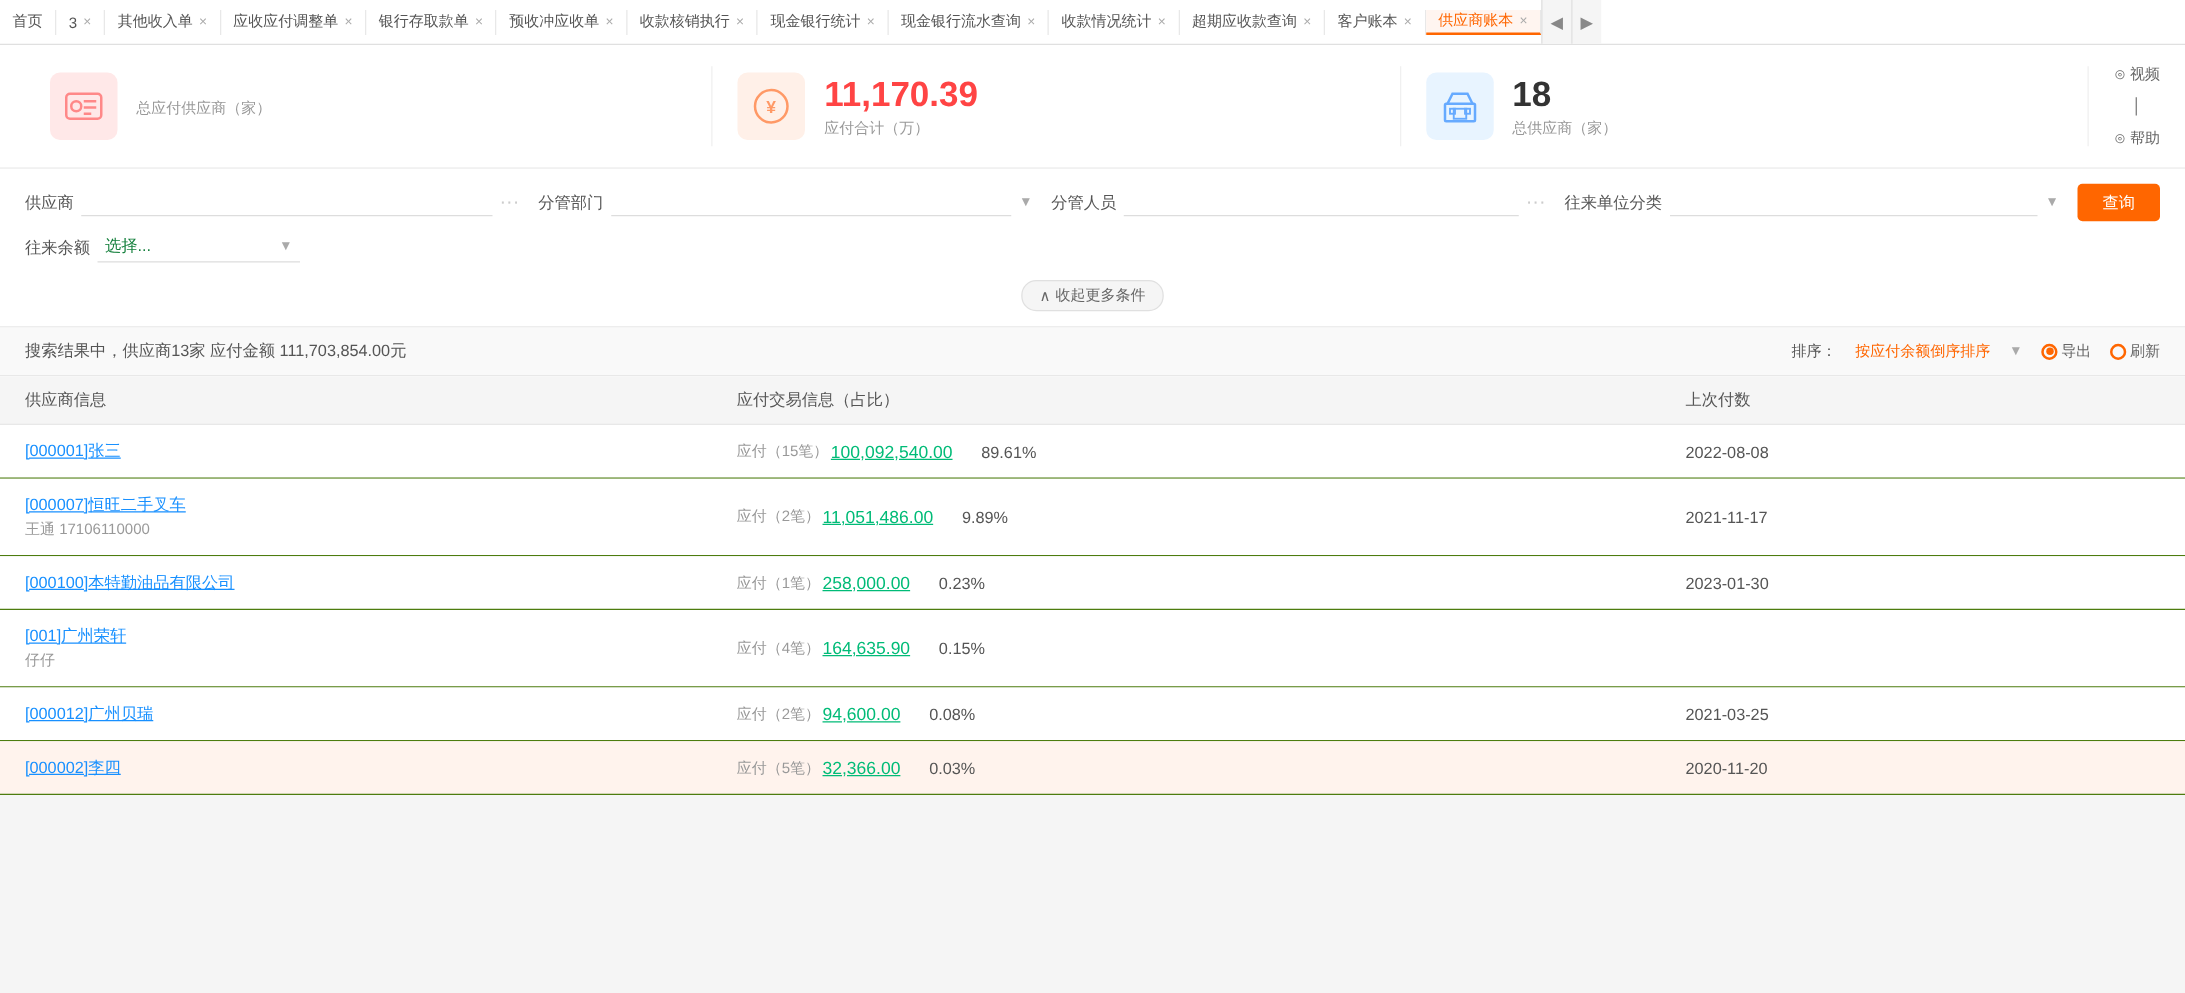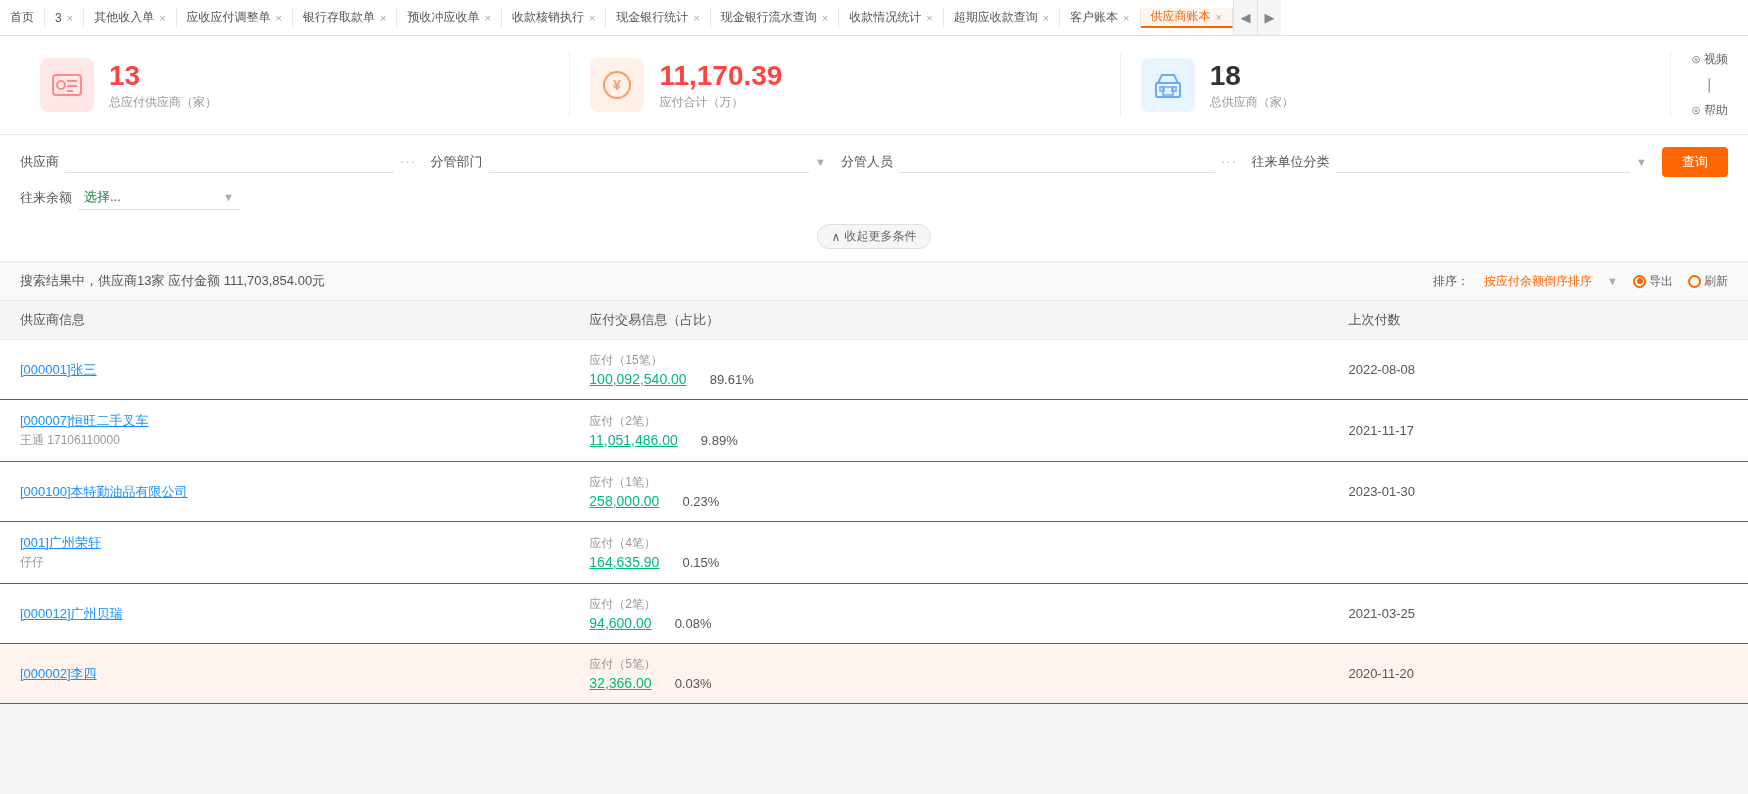--- a/index.html
+++ b/index.html
@@ -243,21 +243,21 @@
       text-decoration: underline;
       cursor: pointer;
       font-size: 13px;
     }
     .supplier-sub {
       font-size: 12px;
       color: #999;
       margin-top: 2px;
     }
 
-    .transaction-info { display: flex; flex-direction: column; gap: 2px; }
+    .transaction-info { display: flex; flex-direction: row; gap: 2px; }
     .trans-label { font-size: 12px; color: #999; }
     .trans-amount { color: #00bb77; font-size: 14px; font-weight: 400; text-decoration: underline; cursor: pointer; }
     .trans-percent { font-size: 13px; color: #555; margin-left: 15px; }
 
     .trans-row { display: flex; align-items: baseline; gap: 8px; }
 
     .last-pay-date { font-size: 13px; color: #555; }
 
     
     .main-content { overflow-y: auto; max-height: calc(794px - 36px - 84px - 90px - 45px - 40px); }
@@ -333,21 +333,20 @@
       <div class="summary-icon icon-pink">
         <svg width="32" height="32" viewBox="0 0 32 32">
             <rect x="2" y="6" width="28" height="20" rx="3" fill="none" stroke="#ff8888" stroke-width="2"></rect>
             <circle cx="10" cy="16" r="4" fill="none" stroke="#ff8888" stroke-width="2"></circle>
             <line x1="16" y1="12" x2="26" y2="12" stroke="#ff8888" stroke-width="2"></line>
             <line x1="16" y1="17" x2="26" y2="17" stroke="#ff8888" stroke-width="2"></line>
             <line x1="16" y1="22" x2="22" y2="22" stroke="#ff8888" stroke-width="2"></line>
           </svg>
       </div>
       <div class="summary-info">
-        <div class="summary-number">13</div>
         <div class="summary-label">总应付供应商（家）</div>
       </div>
     </div>
     <div class="summary-card">
       <div class="summary-icon icon-salmon">
         <svg width="32" height="32" viewBox="0 0 32 32">
             <circle cx="16" cy="16" r="13" fill="none" stroke="#ff9966" stroke-width="2"></circle>
             <text x="16" y="21" text-anchor="middle" font-size="14" fill="#ff9966" font-weight="bold">¥</text>
           </svg>
       </div>

